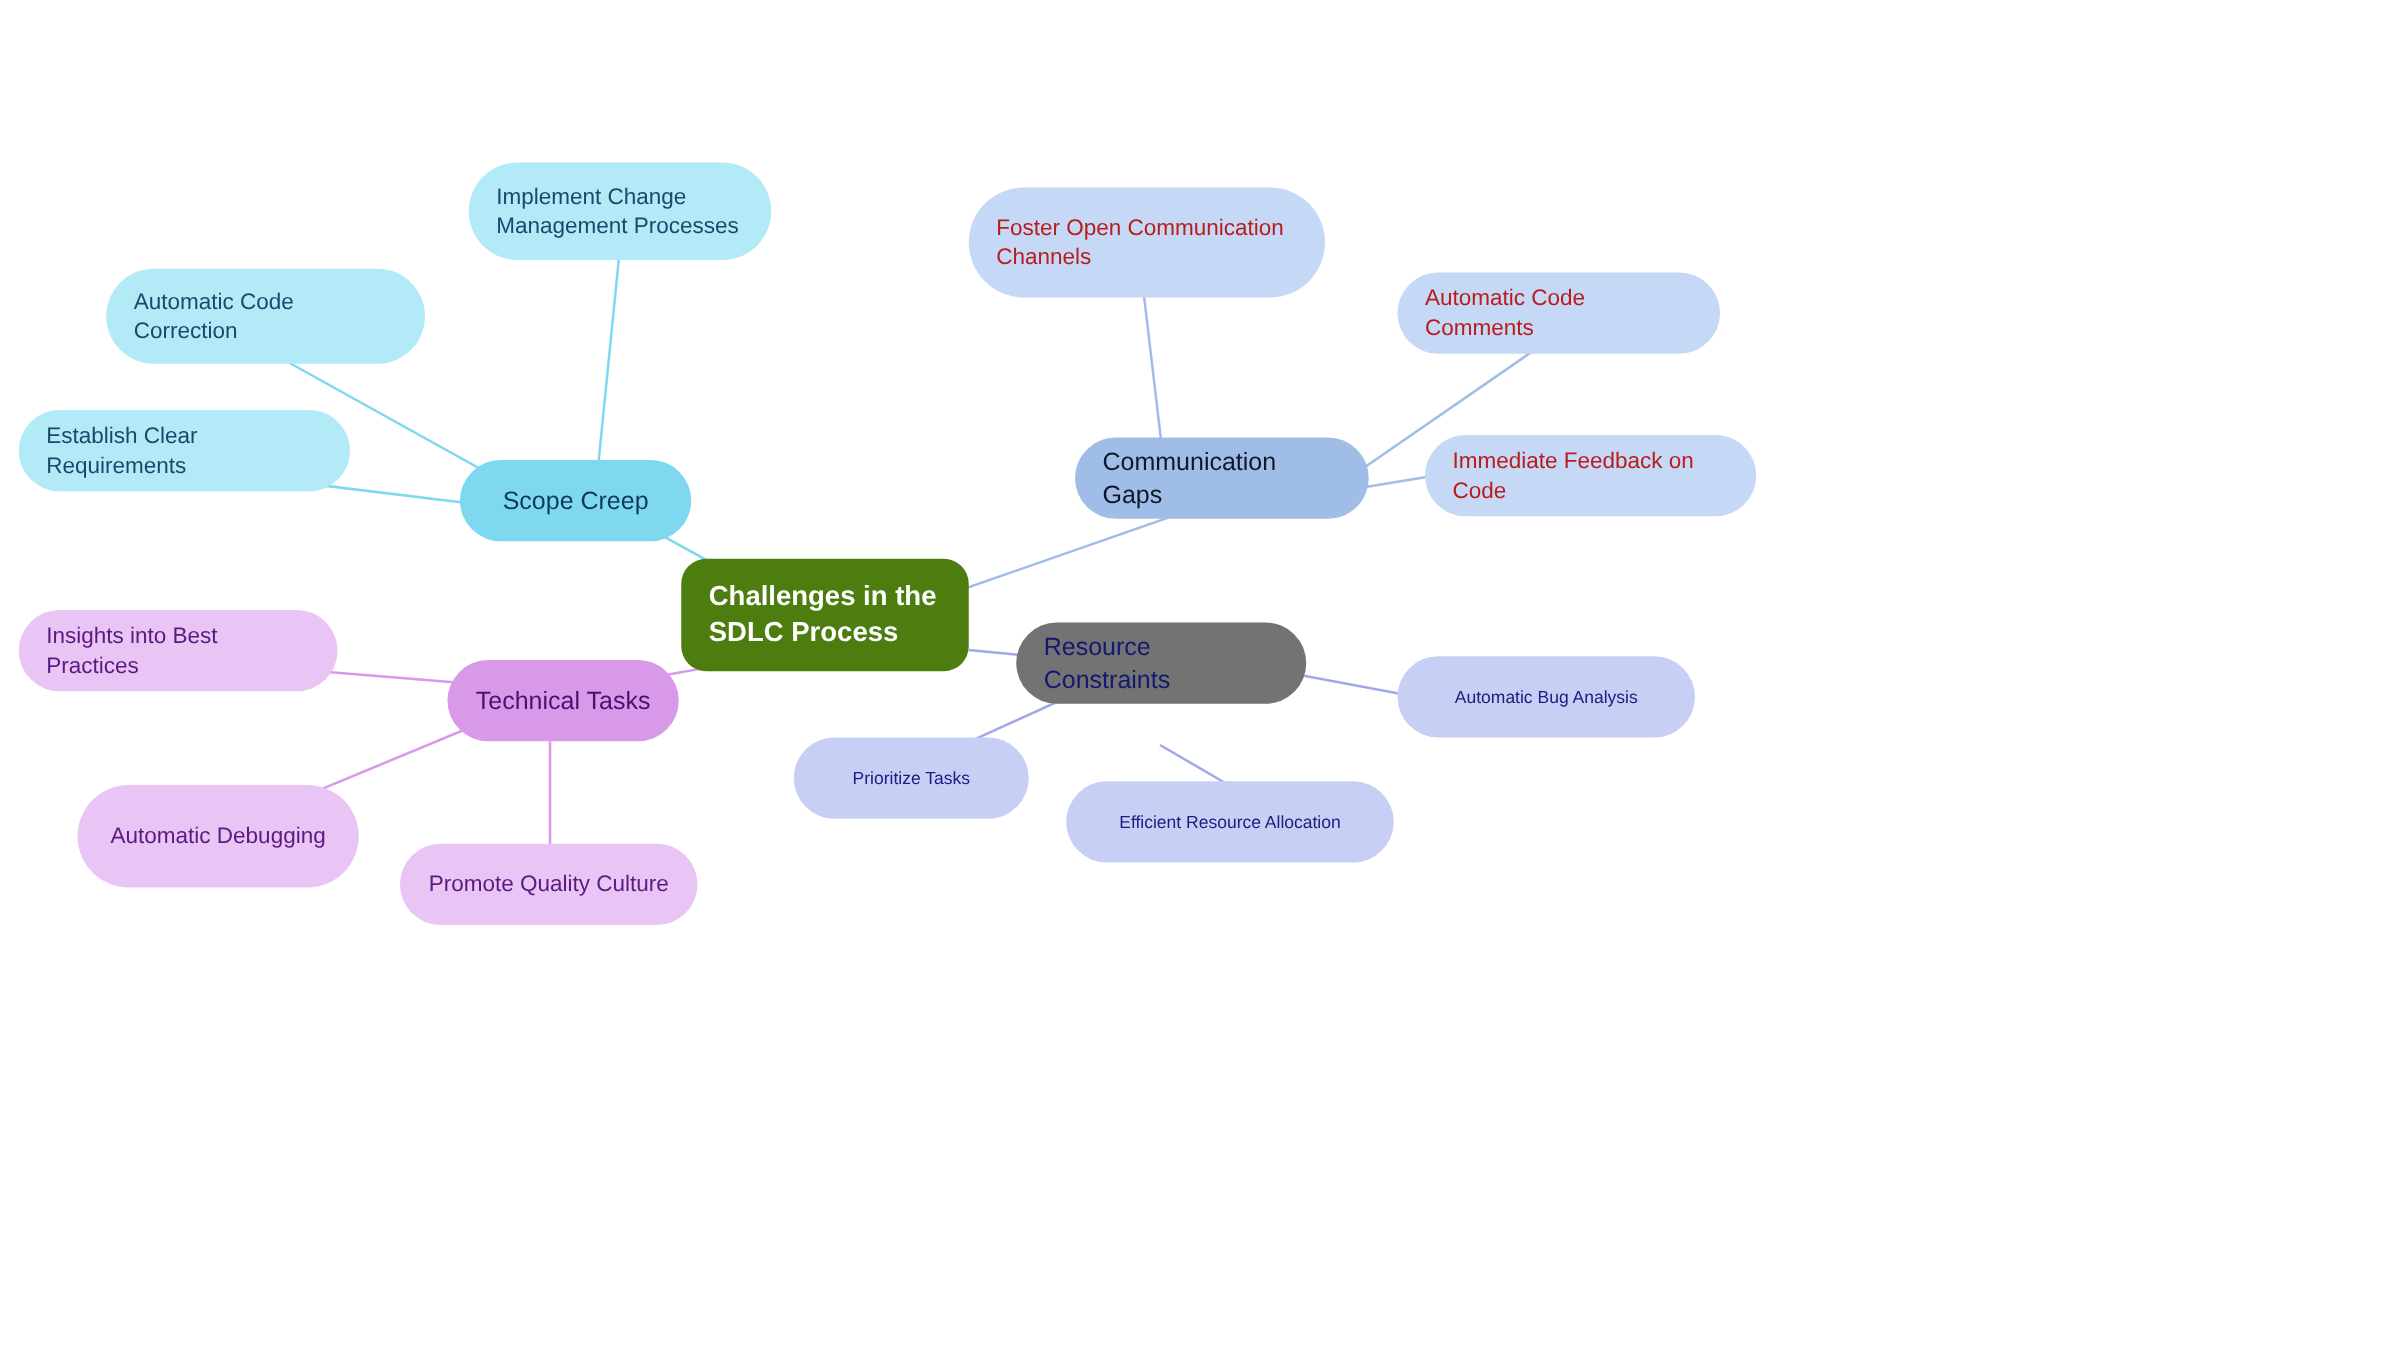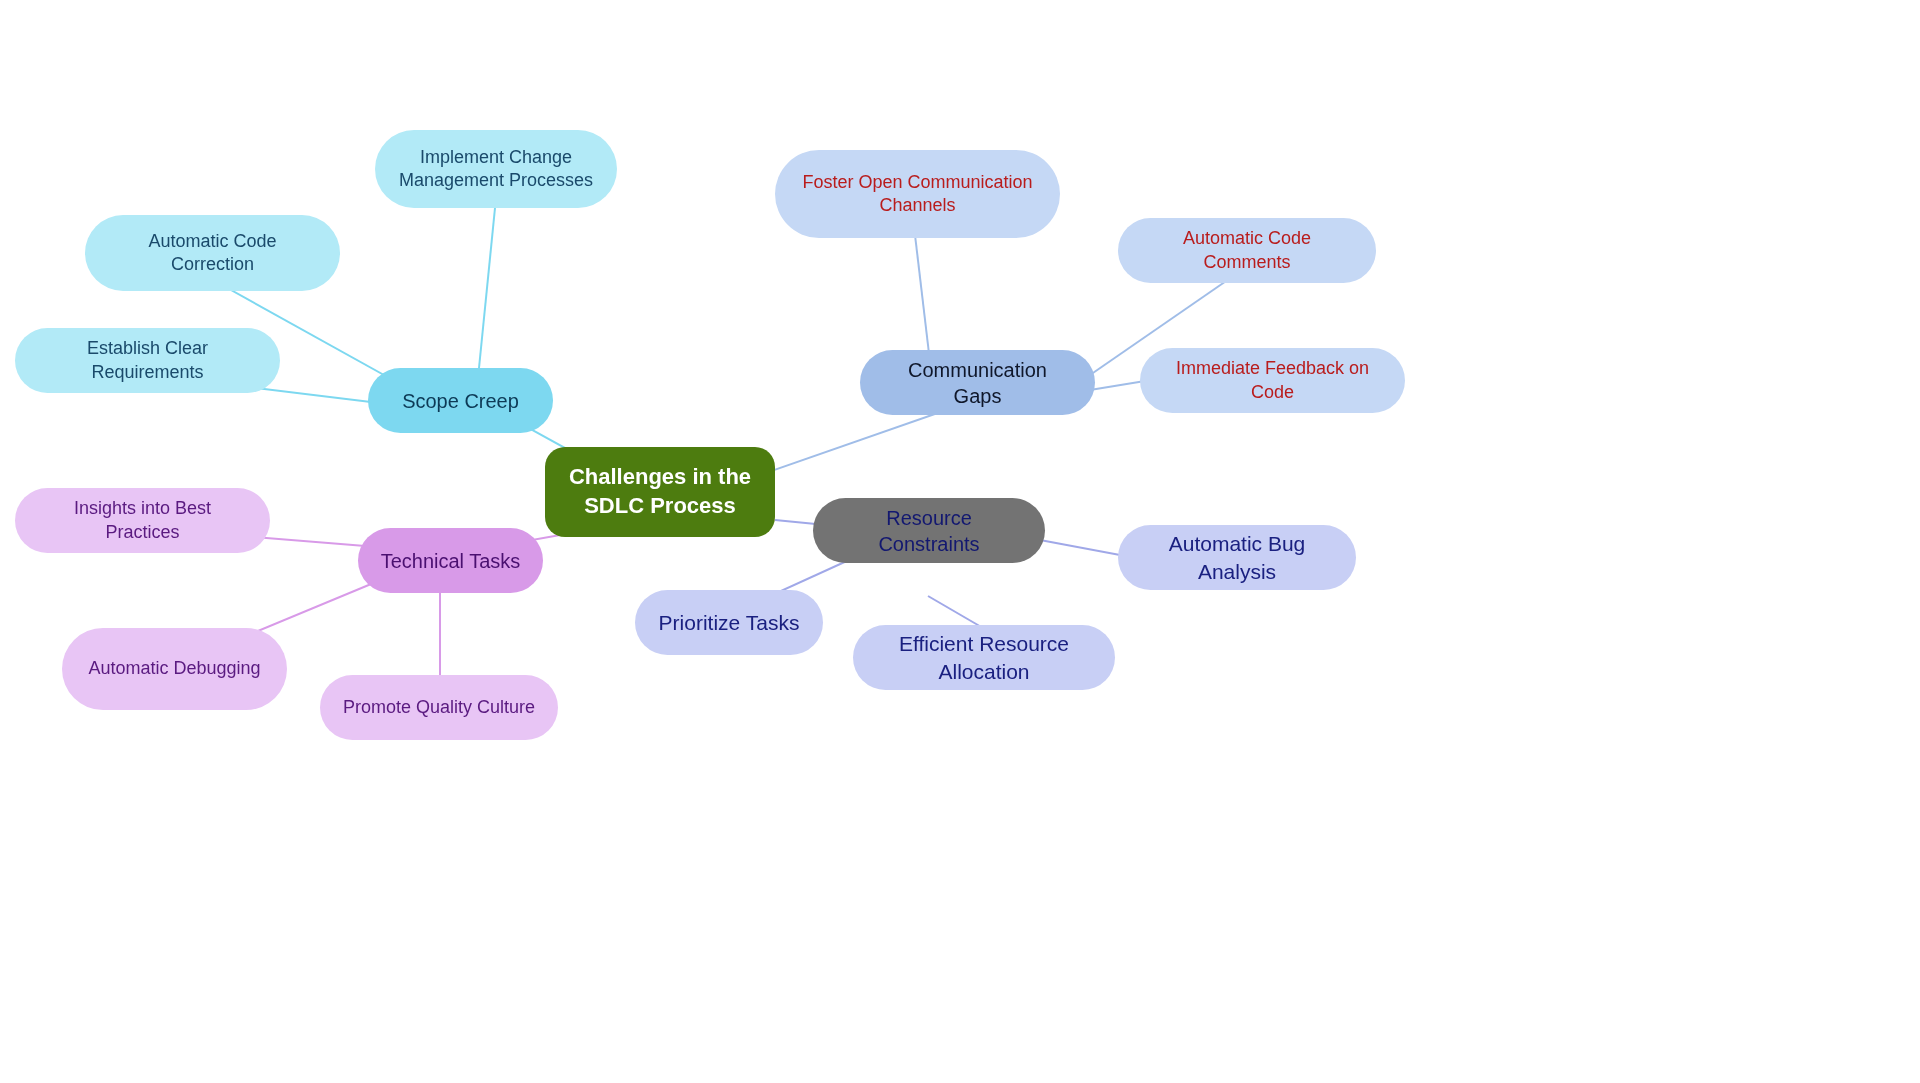--- a/index.html
+++ b/index.html
@@ -18,21 +18,20 @@
       height: 1083px;
       pointer-events: none;
       z-index: 0;
     }
     .node {
       position: absolute;
       border-radius: 50px;
       display: flex;
       align-items: center;
       justify-content: center;
-      text-align: center;
       z-index: 1;
       padding: 30px 22px;
       line-height: 1.3;
     }
     .node-center {
       background: #4d7c0f;
       color: #ffffff;
       font-size: 22px;
       font-weight: 600;
       border-radius: 20px;
@@ -73,21 +72,21 @@
     .node-purple-dark {
       background: #d89ae8;
       color: #4a1070;
       font-size: 20px;
       font-weight: 500;
     }
     
     .node-indigo {
       background: #c8cff5;
       color: #1a2080;
-      font-size: 21px;
+      font-size: 14px;
     }
     .node-indigo-dark {
       background: #737373;
       color: #131870;
       font-size: 20px;
       font-weight: 500;
     }
   </style>
 </head>
 <body>

